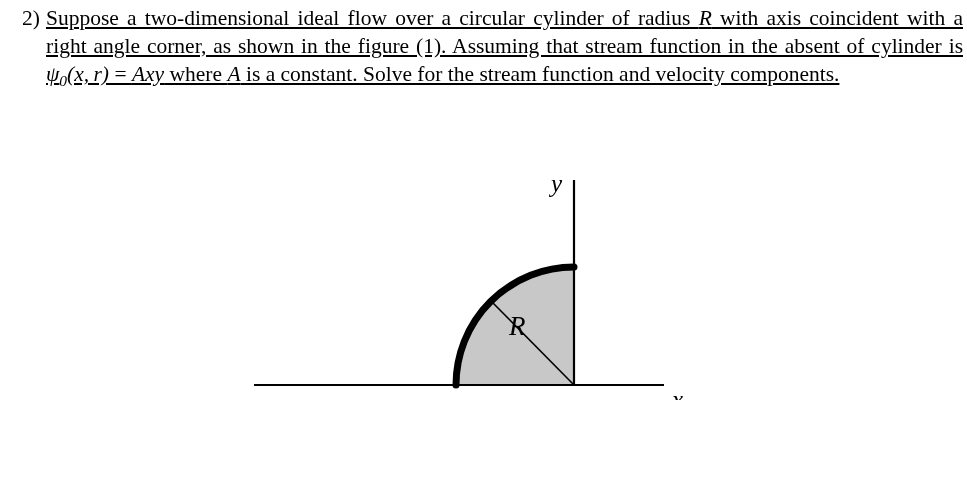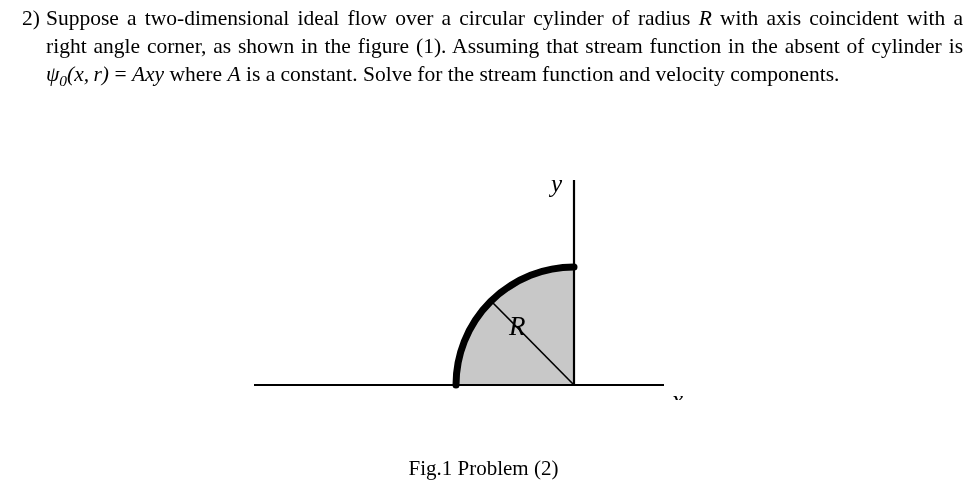--- a/index.html
+++ b/index.html
@@ -34,20 +34,21 @@
     padding-right: 6px;
     font-size: 21.5px;
     line-height: 28px;
   }
   .problem-text {
     flex: 1 1 auto;
     font-size: 21.5px;
     line-height: 28px;
     text-align: justify;
     padding-right: 4px;
+    text-decoration: underline;
   }
   .math {
     font-family: "Liberation Serif", serif;
     font-style: italic;
   }
   .math-sub {
     font-style: italic;
     font-size: 0.72em;
     vertical-align: sub;
   }
@@ -99,15 +100,14 @@
       <line x1="320" y1="10" x2="320" y2="215" stroke="#000000" stroke-width="2.2"></line>
 
       <line x1="320" y1="215" x2="238" y2="132" stroke="#000000" stroke-width="1.6"></line>
 
       <text x="297" y="22" font-family="Liberation Serif, serif" font-size="25" font-style="italic" fill="#000000">y</text>
       <text x="418" y="238" font-family="Liberation Serif, serif" font-size="25" font-style="italic" fill="#000000">x</text>
       <text x="255" y="165" font-family="Liberation Serif, serif" font-size="27" font-style="italic" fill="#000000">R</text>
     </svg>
   </div>
 
-  <div class="figure-caption">Fig.1 Problem (2)</div>
 
 </div>
 
 </body></html>

